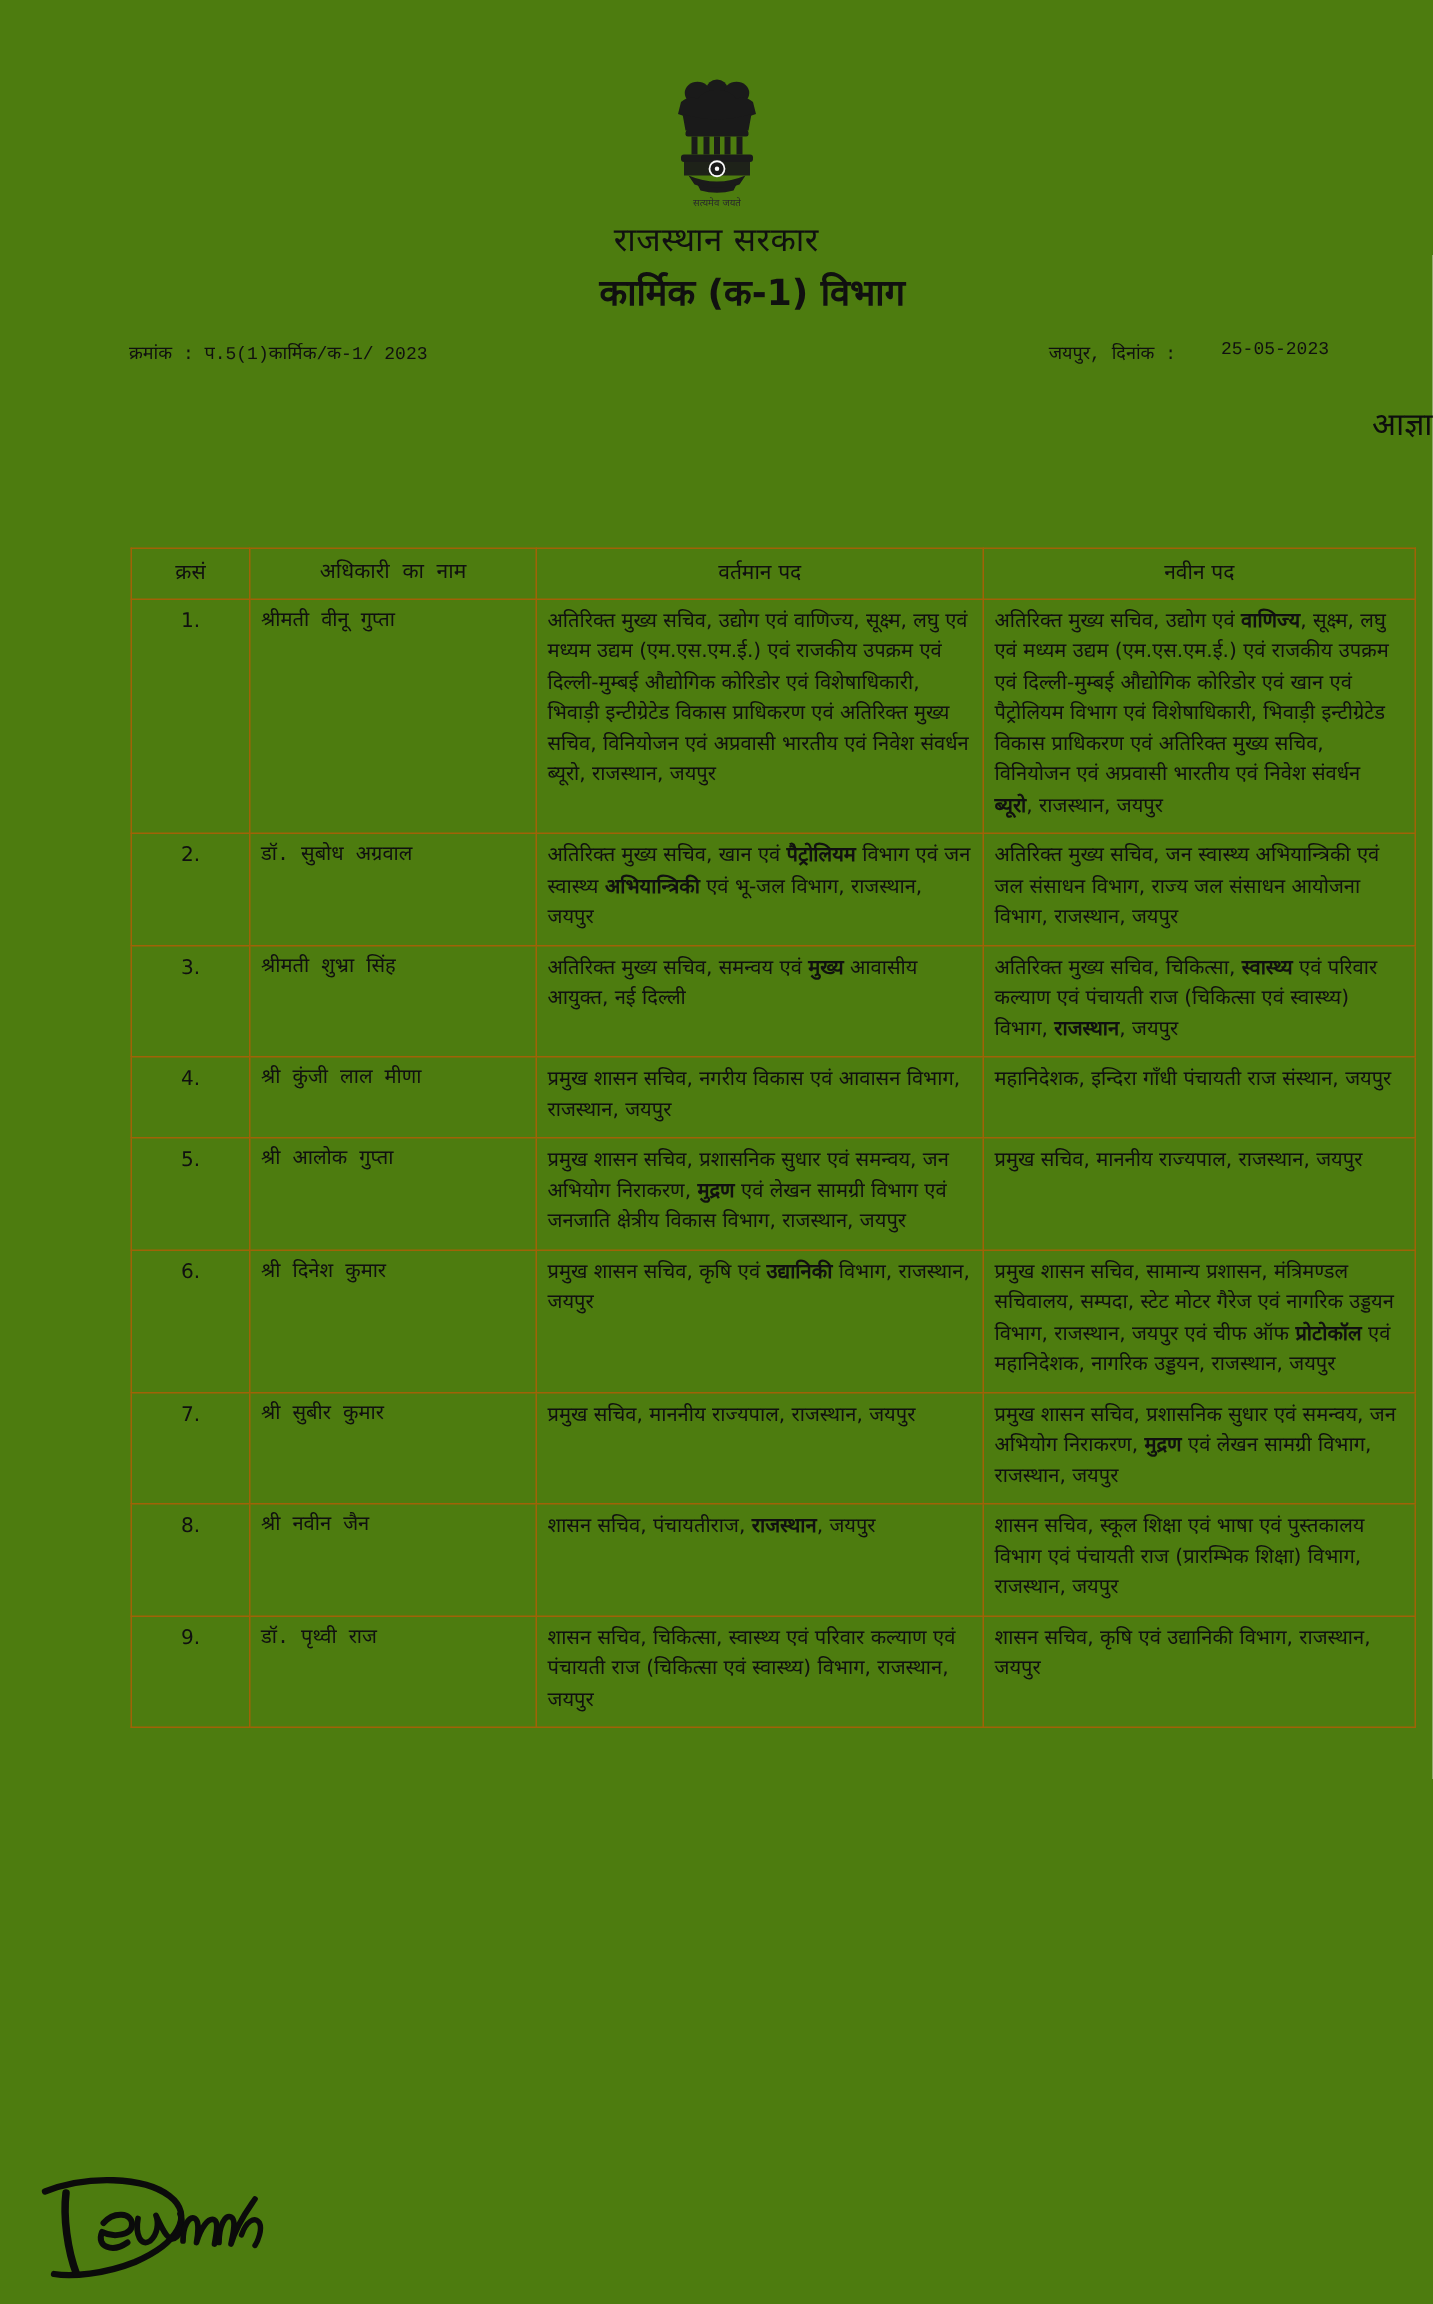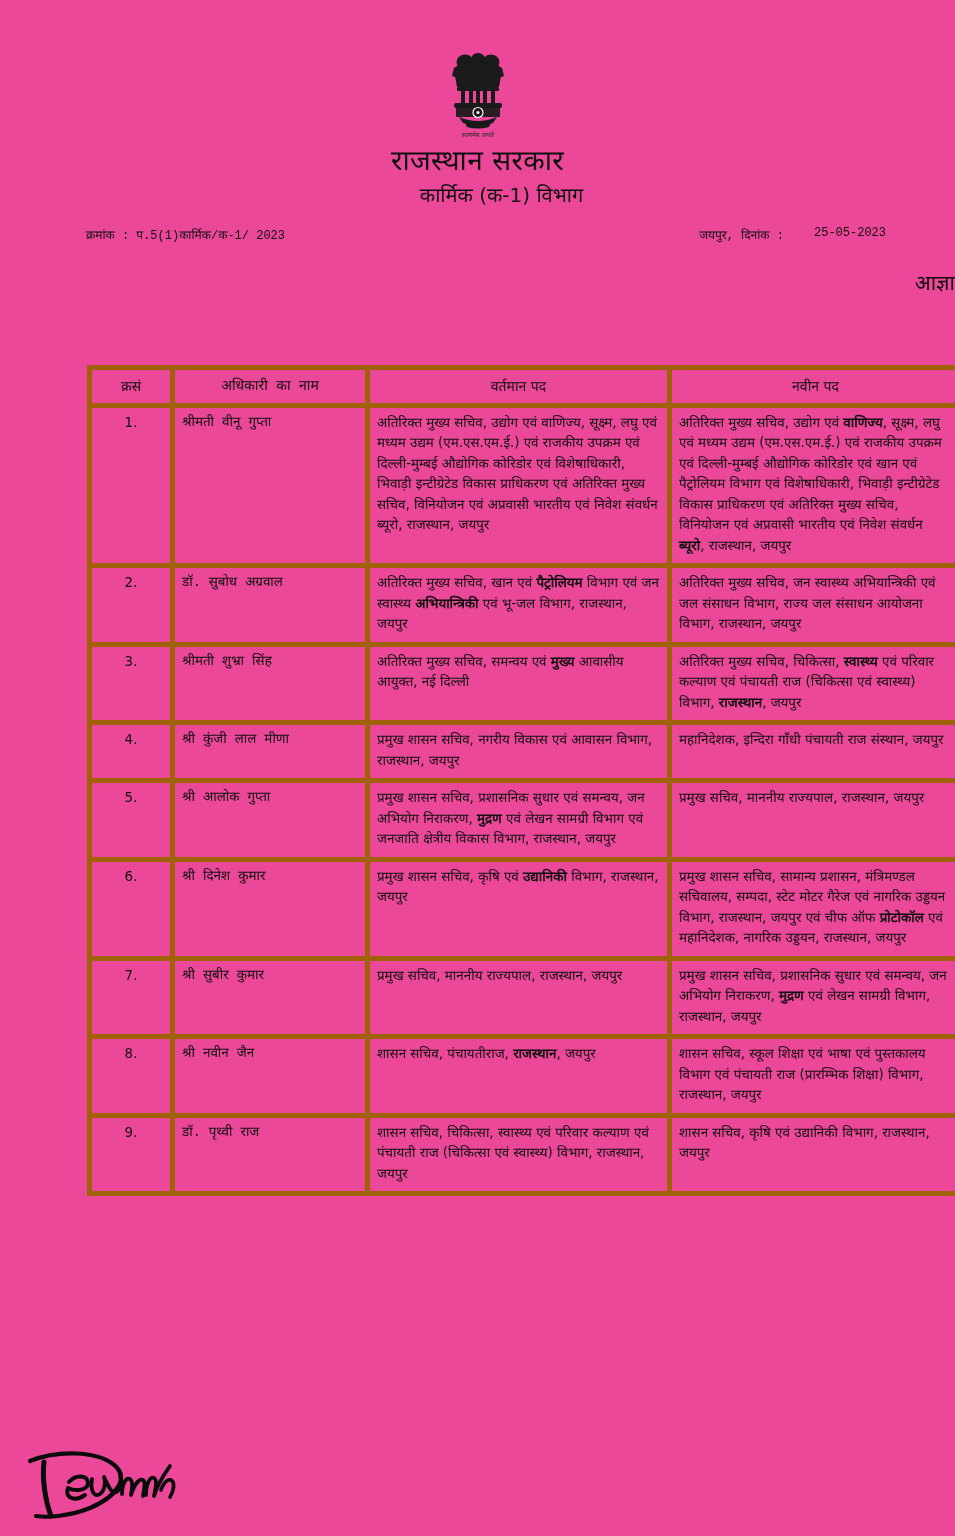--- a/index.html
+++ b/index.html
@@ -14,21 +14,21 @@
     font-family: "Liberation Serif", "DejaVu Serif", serif;
     color: #111111;
     position: relative;
     overflow: hidden;
   }
   .page {
     width: 955px;
     height: 1536px;
     position: relative;
     box-sizing: border-box;
-    background: #ec4899;
+    background: #4d7c0f;
   }
 
   
   .emblem-wrap {
     position: absolute;
     top: 48px;
     left: 0;
     width: 955px;
     text-align: center;
   }
@@ -43,30 +43,30 @@
   
   .org-head {
     position: absolute;
     top: 146px;
     left: 0;
     width: 955px;
     text-align: center;
   }
   .org-line1 {
     font-family: "DejaVu Sans", "Liberation Sans", sans-serif;
-    font-size: 28px;
+    font-size: 22px;
     font-weight: 400;
     letter-spacing: 0.3px;
     color: #101010;
     line-height: 30px;
   }
   .org-line2 {
     font-family: "DejaVu Sans", "Liberation Sans", sans-serif;
-    font-size: 20px;
-    font-weight: 400;
+    font-size: 24px;
+    font-weight: 700;
     color: #101010;
     line-height: 30px;
     margin-top: 4px;
     padding-left: 48px;
   }
 
   
   .ref-row {
     position: absolute;
     top: 226px;
@@ -115,21 +115,21 @@
     width: 798px;
   }
   table.order {
     border-collapse: collapse;
     width: 798px;
     table-layout: fixed;
     font-family: "DejaVu Sans", "Liberation Sans", sans-serif;
   }
   table.order th,
   table.order td {
-    border: 5px solid #a16207;
+    border: 1px solid #a16207;
     vertical-align: top;
     padding: 5px 7px 7px 7px;
     font-size: 13.4px;
     line-height: 20.5px;
     color: #101010;
     font-weight: 400;
   }
   table.order th {
     text-align: center;
     vertical-align: middle;

